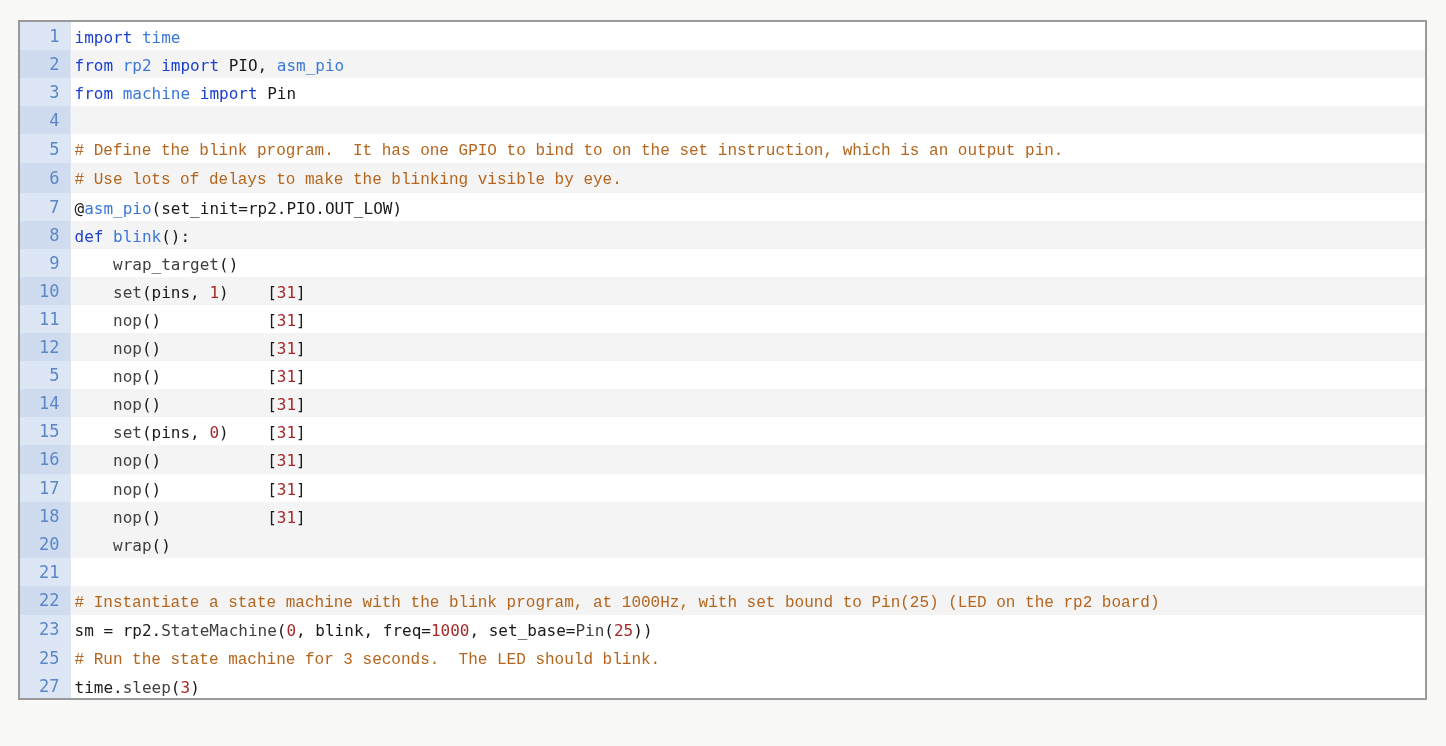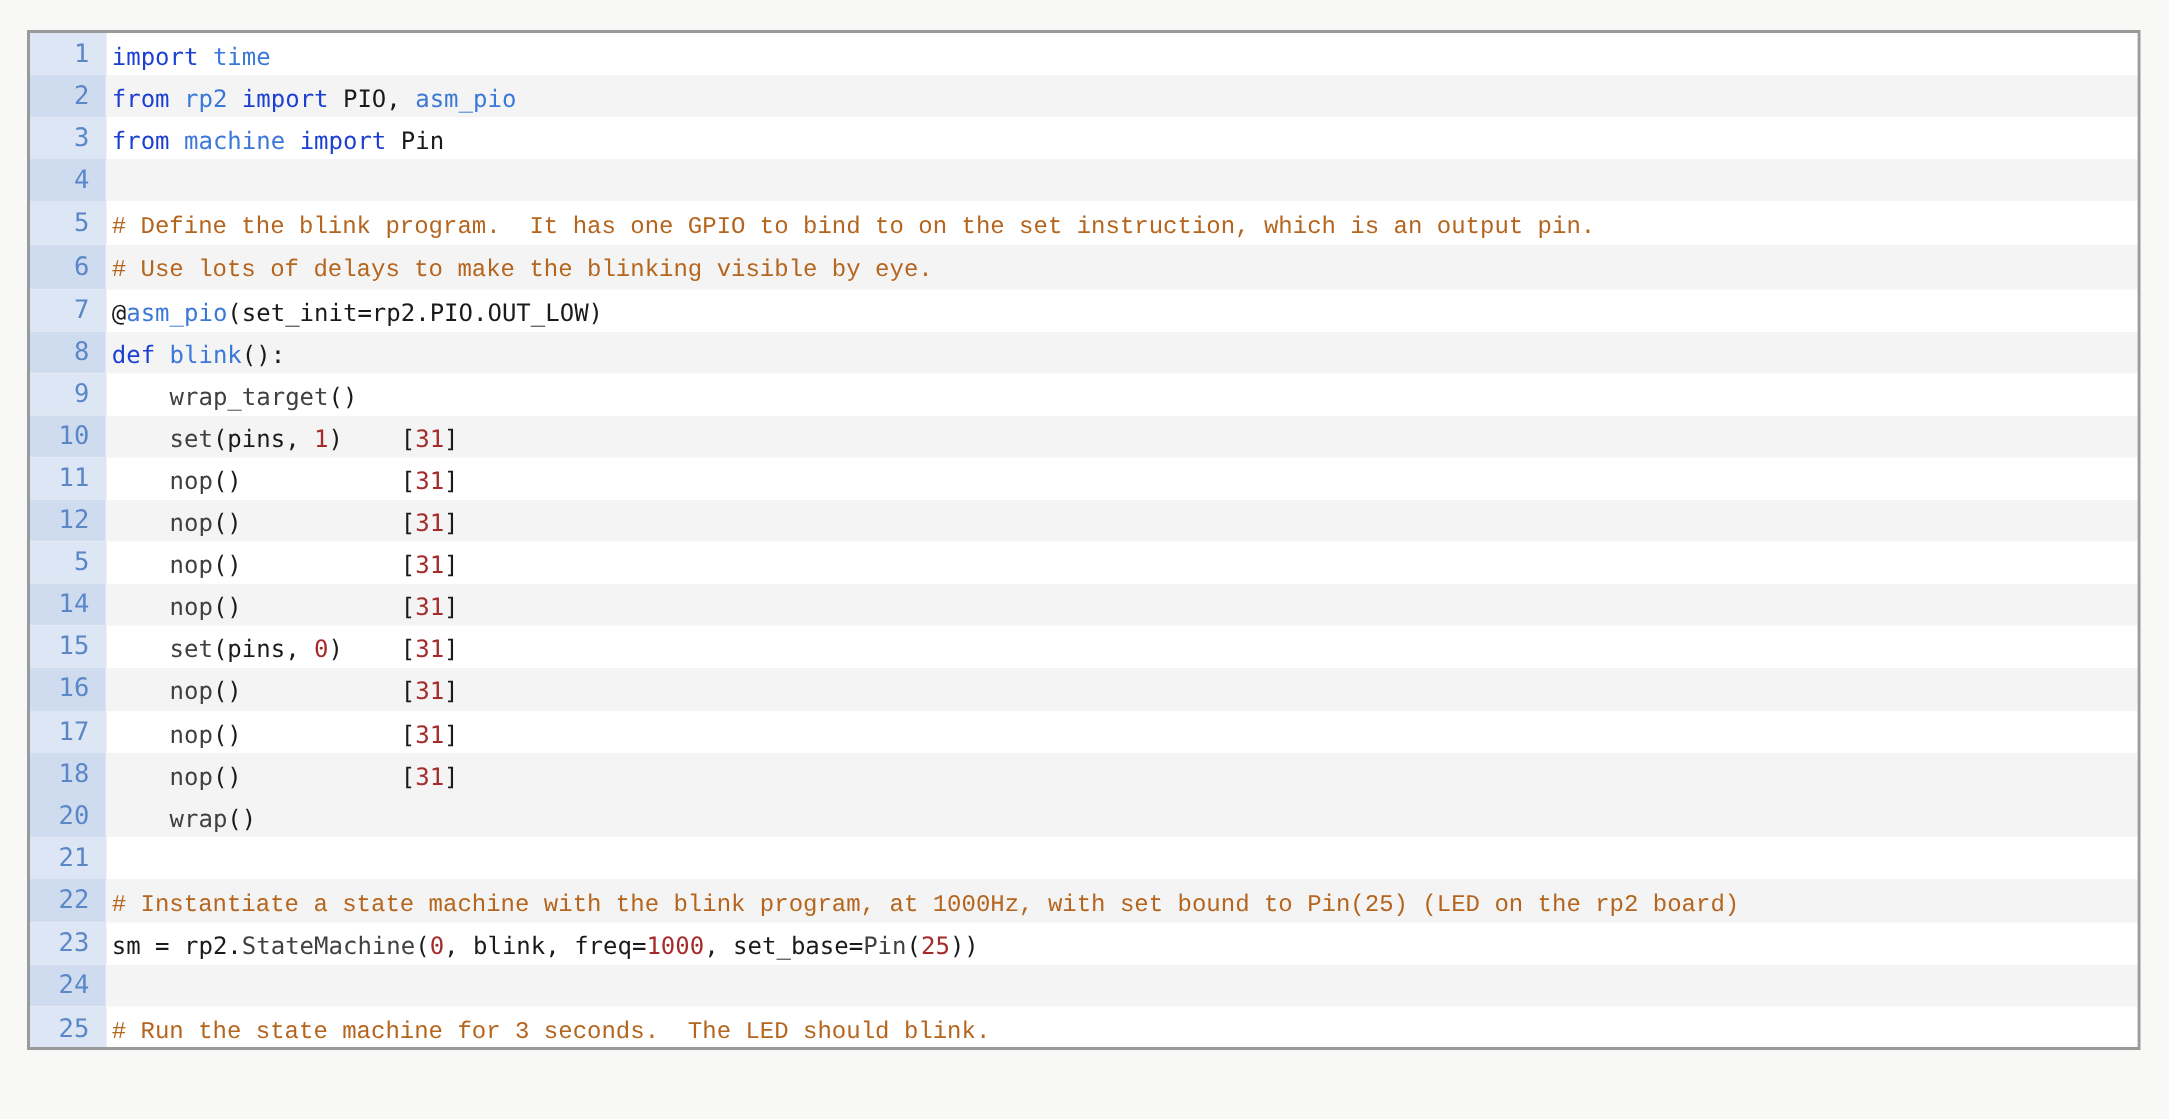--- a/index.html
+++ b/index.html
@@ -160,24 +160,20 @@
           <td class="code-cell">&nbsp;</td>
         </tr>
         <tr class="code-row even">
           <td class="gutter">22</td>
           <td class="code-cell"><span class="t-comment"># Instantiate a state machine with the blink program, at 1000Hz, with set bound to Pin(25) (LED on the rp2 board)</span></td>
         </tr>
         <tr class="code-row odd">
           <td class="gutter">23</td>
           <td class="code-cell"><span class="t-plain">sm = rp2.</span><span class="t-fn">StateMachine</span><span class="t-plain">(</span><span class="t-num">0</span><span class="t-plain">, blink, freq=</span><span class="t-num">1000</span><span class="t-plain">, set_base=</span><span class="t-fn">Pin</span><span class="t-plain">(</span><span class="t-num">25</span><span class="t-plain">))</span></td>
         </tr>
-        <tr class="code-row even">
-          <td class="gutter">24</td>
-          <td class="code-cell">&nbsp;</td>
-        </tr>
         <tr class="code-row odd">
           <td class="gutter">25</td>
           <td class="code-cell"><span class="t-comment"># Run the state machine for 3 seconds.  The LED should blink.</span></td>
         </tr>
         <tr class="code-row odd">
           <td class="gutter">27</td>
           <td class="code-cell"><span class="t-plain">time.</span><span class="t-fn">sleep</span><span class="t-plain">(</span><span class="t-num">3</span><span class="t-plain">)</span></td>
         </tr>
       </tbody>
   </table>

